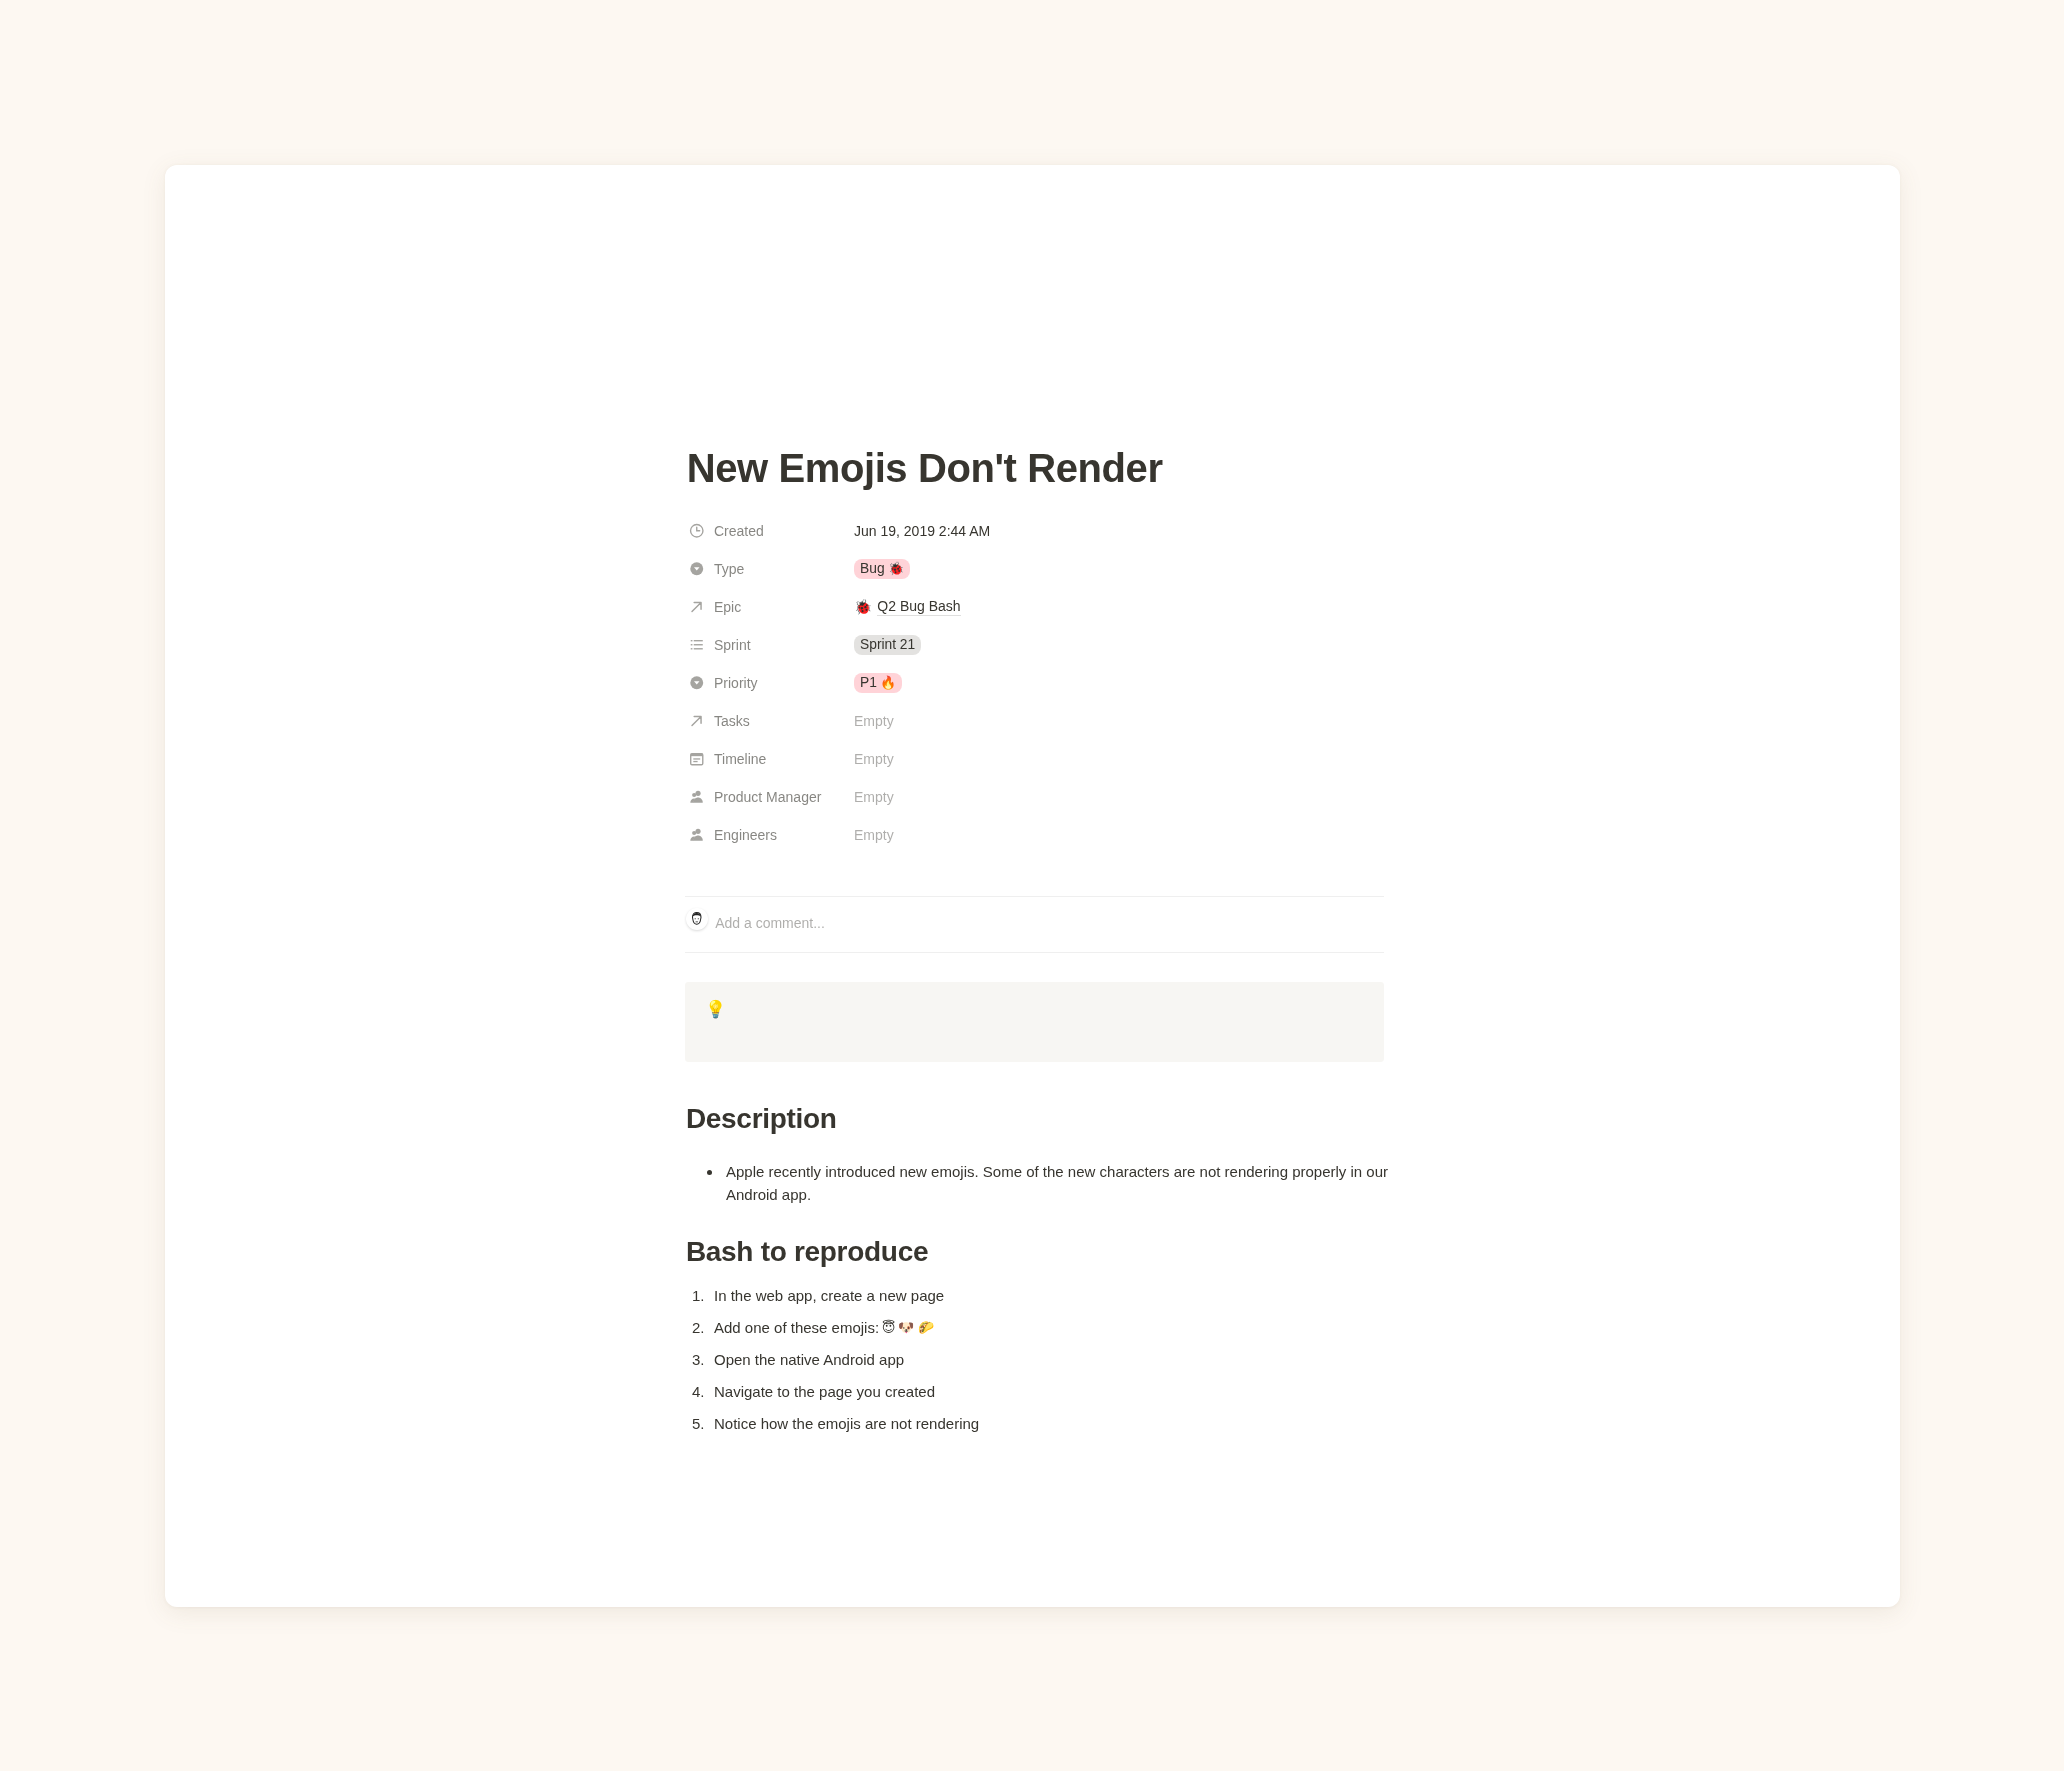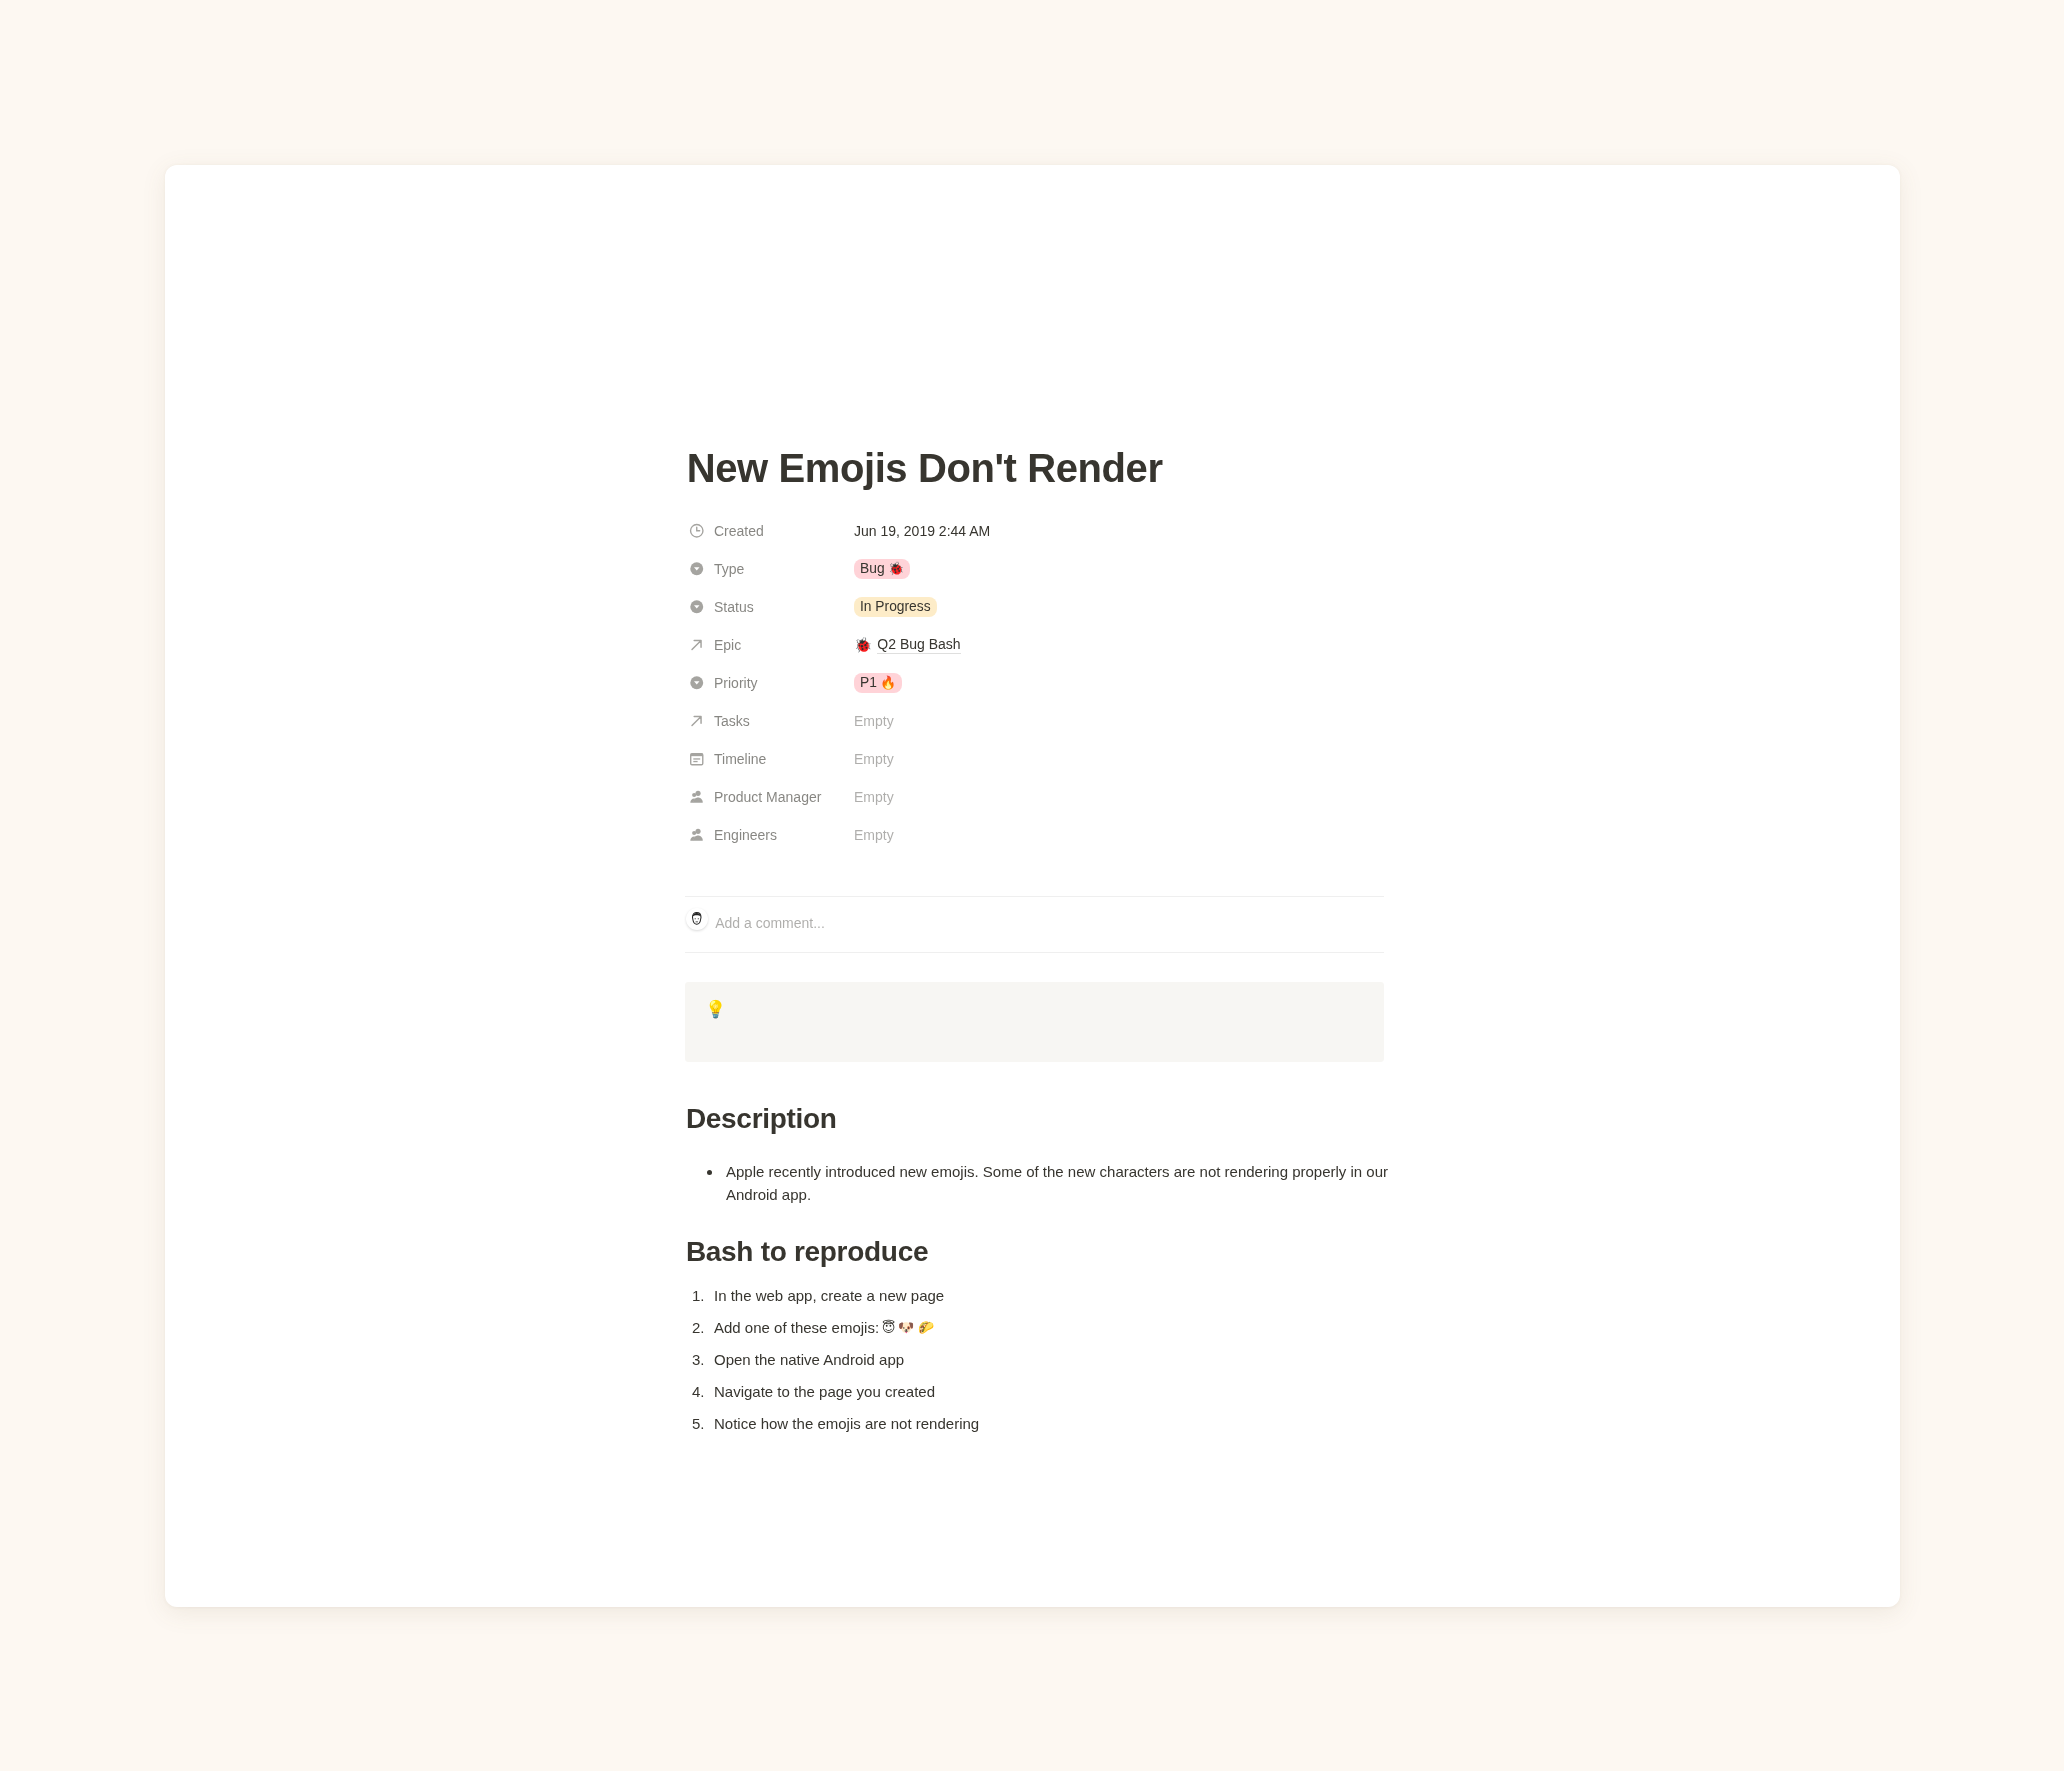--- a/index.html
+++ b/index.html
@@ -203,52 +203,58 @@
               <path d="M5.8 7.4h6.4L9 11z" fill="#fff"></path>
             </svg>
         </span>
         <span>Type</span>
       </div>
       <div class="prop-value">
         <span class="pill pink"><span>Bug</span><span class="emoji">🐞</span></span>
       </div>
     </div>
 
-    <div class="prop-row">
-      <div class="prop-label">
-        <span class="prop-icon">
-          <svg viewBox="0 0 18 18">
-              <circle cx="9" cy="9" r="7.5" fill="#a5a4a0"></circle>
-              <path d="M5.8 7.4h6.4L9 11z" fill="#fff"></path>
-            </svg>
-        </span>
-        <span>Status</span>
-      </div>
-      <div class="prop-value">
-        <span class="pill yellow">In Progress</span>
-      </div>
-    </div>
 
     <div class="prop-row">
       <div class="prop-label">
         <span class="prop-icon">
           <svg viewBox="0 0 18 18">
               <path d="M3.5 14.5L14 4M6 4h8v8" fill="none" stroke="#a5a4a0" stroke-width="1.7" stroke-linecap="round" stroke-linejoin="round"></path>
             </svg>
         </span>
         <span>Epic</span>
       </div>
       <div class="prop-value">
         <span class="relation">
           <span class="emoji">🐞</span>
           <span class="relation-text">Q2 Bug Bash</span>
         </span>
       </div>
     </div>
 
+    <div class="prop-row">
+      <div class="prop-label">
+        <span class="prop-icon">
+          <svg viewBox="0 0 18 18">
+              <g fill="#a5a4a0">
+                <rect x="2" y="3.5" width="2" height="1.6"></rect>
+                <rect x="5.5" y="3.5" width="10.5" height="1.6"></rect>
+                <rect x="2" y="8.2" width="2" height="1.6"></rect>
+                <rect x="5.5" y="8.2" width="10.5" height="1.6"></rect>
+                <rect x="2" y="12.9" width="2" height="1.6"></rect>
+                <rect x="5.5" y="12.9" width="10.5" height="1.6"></rect>
+              </g>
+            </svg>
+        </span>
+        <span>Sprint</span>
+      </div>
+      <div class="prop-value">
+        <span class="pill gray">Sprint 21</span>
+      </div>
+    </div>
 
     <div class="prop-row">
       <div class="prop-label">
         <span class="prop-icon">
           <svg viewBox="0 0 18 18">
               <circle cx="9" cy="9" r="7.5" fill="#a5a4a0"></circle>
               <path d="M5.8 7.4h6.4L9 11z" fill="#fff"></path>
             </svg>
         </span>
         <span>Priority</span>

